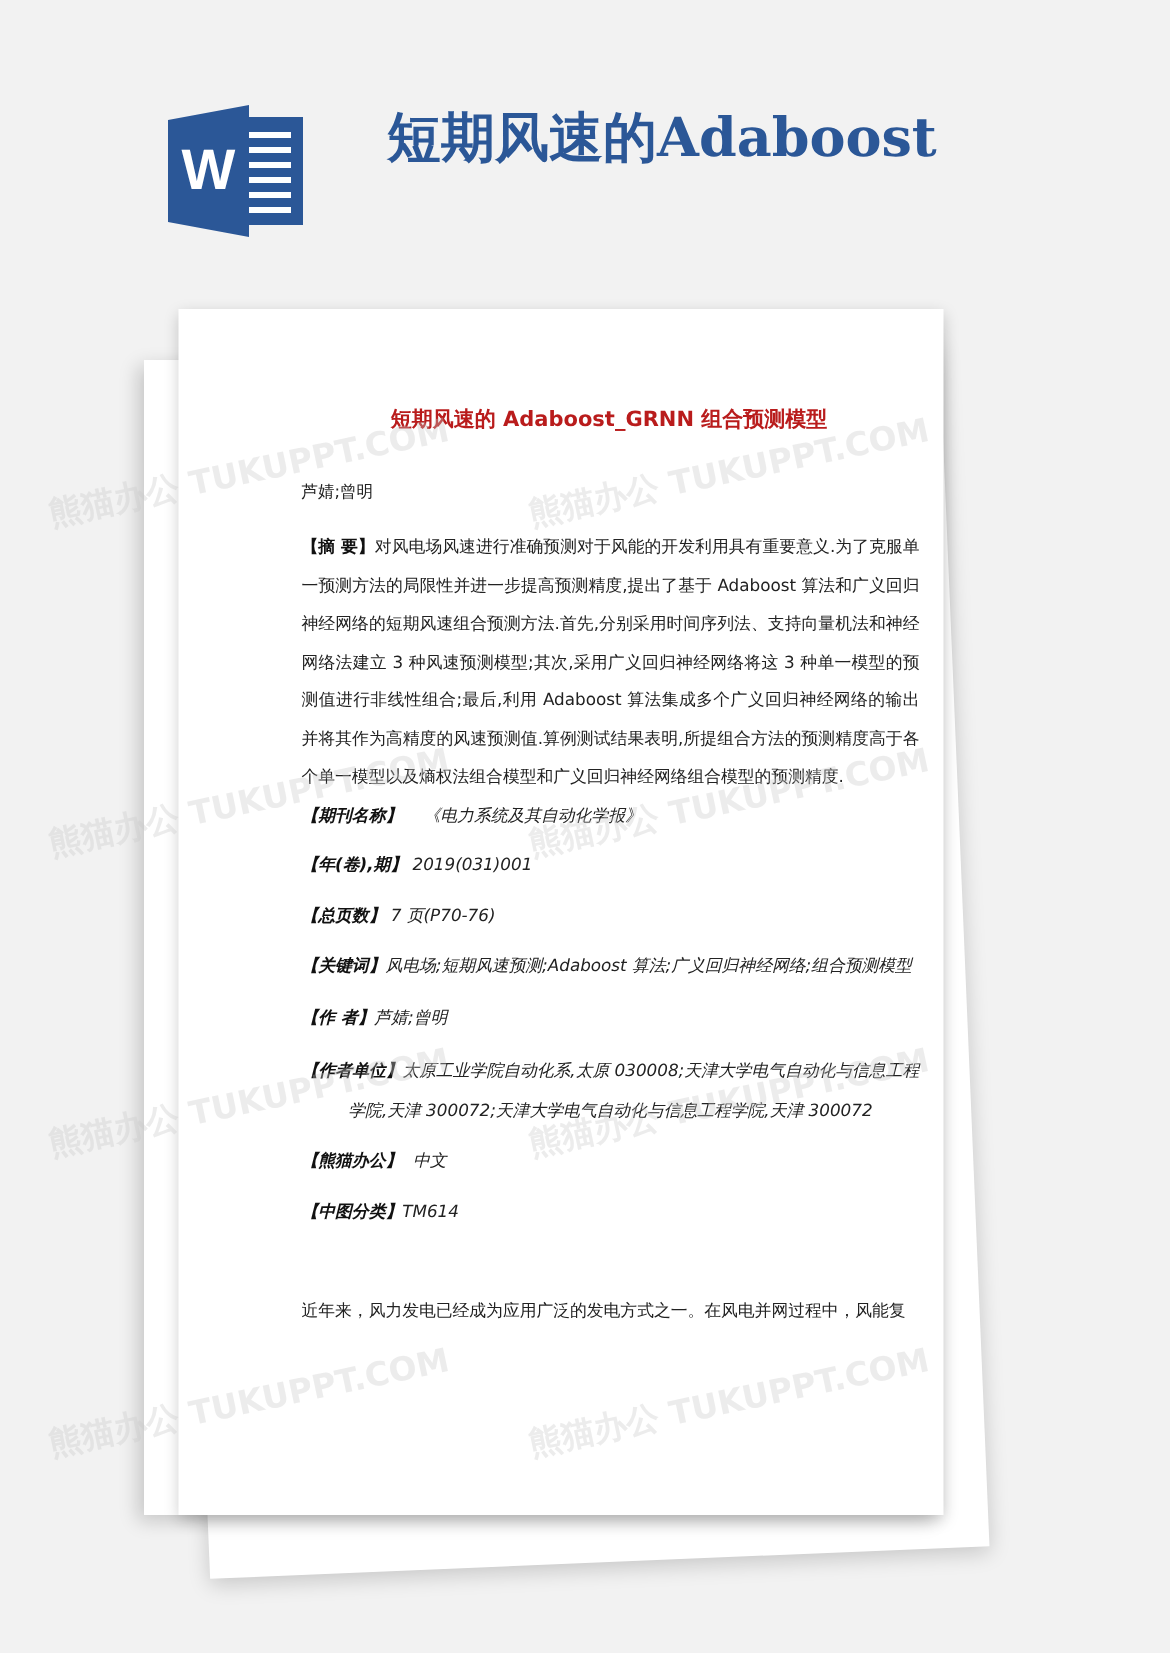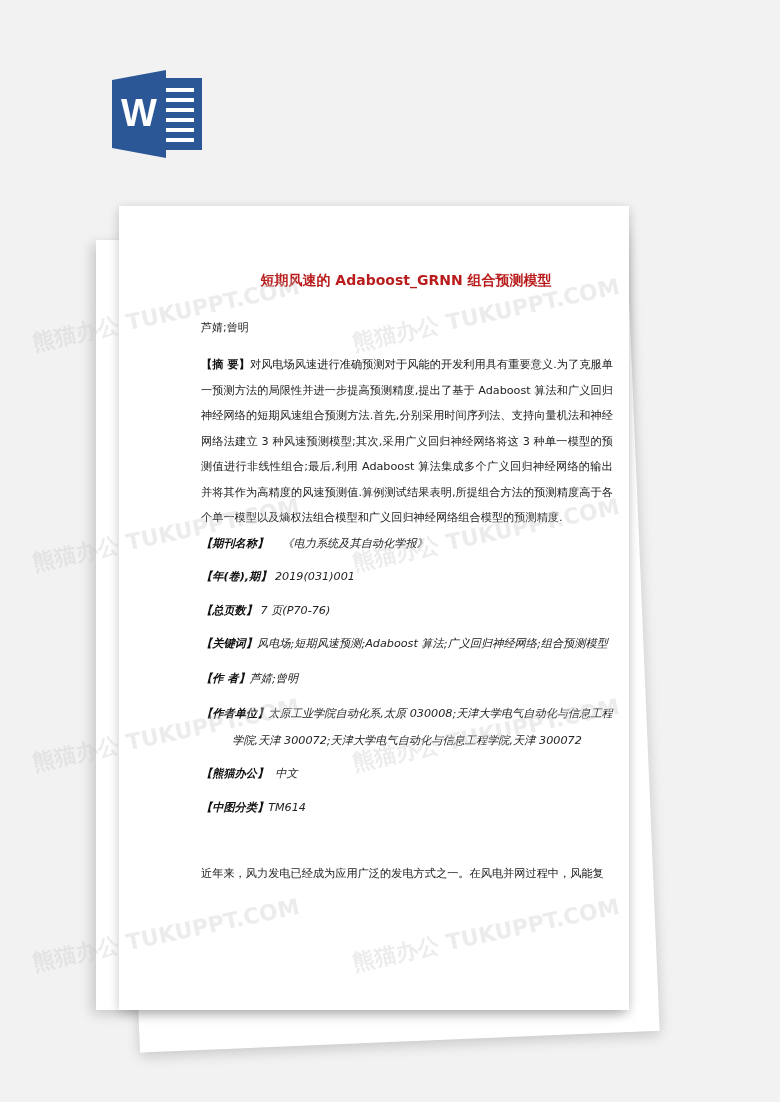--- a/index.html
+++ b/index.html
@@ -67,20 +67,21 @@
     <rect x="52" y="20" width="34" height="4" fill="#fff"></rect>
     <rect x="52" y="30" width="34" height="4" fill="#fff"></rect>
     <rect x="52" y="40" width="34" height="4" fill="#fff"></rect>
     <rect x="52" y="50" width="34" height="4" fill="#fff"></rect>
     <rect x="52" y="60" width="34" height="4" fill="#fff"></rect>
     <rect x="52" y="70" width="34" height="4" fill="#fff"></rect>
     <polygon points="4,12 58,2 58,90 4,80" fill="#2b5797"></polygon>
     <text x="31" y="58" font-family="Liberation Sans, sans-serif" font-weight="bold" font-size="38" fill="#fff" text-anchor="middle">W</text>
   </svg>
   <div class="doc-title">
+    <span>短期风速的Adaboost</span>
   </div>
 </div>
 
 <div class="page-back2"></div>
 <div class="page-back1"></div>
 
 <div class="page">
   <div class="content">
     <div class="paper-title">短期风速的 Adaboost_GRNN 组合预测模型</div>
     <div class="authors">芦婧;曾明</div>

